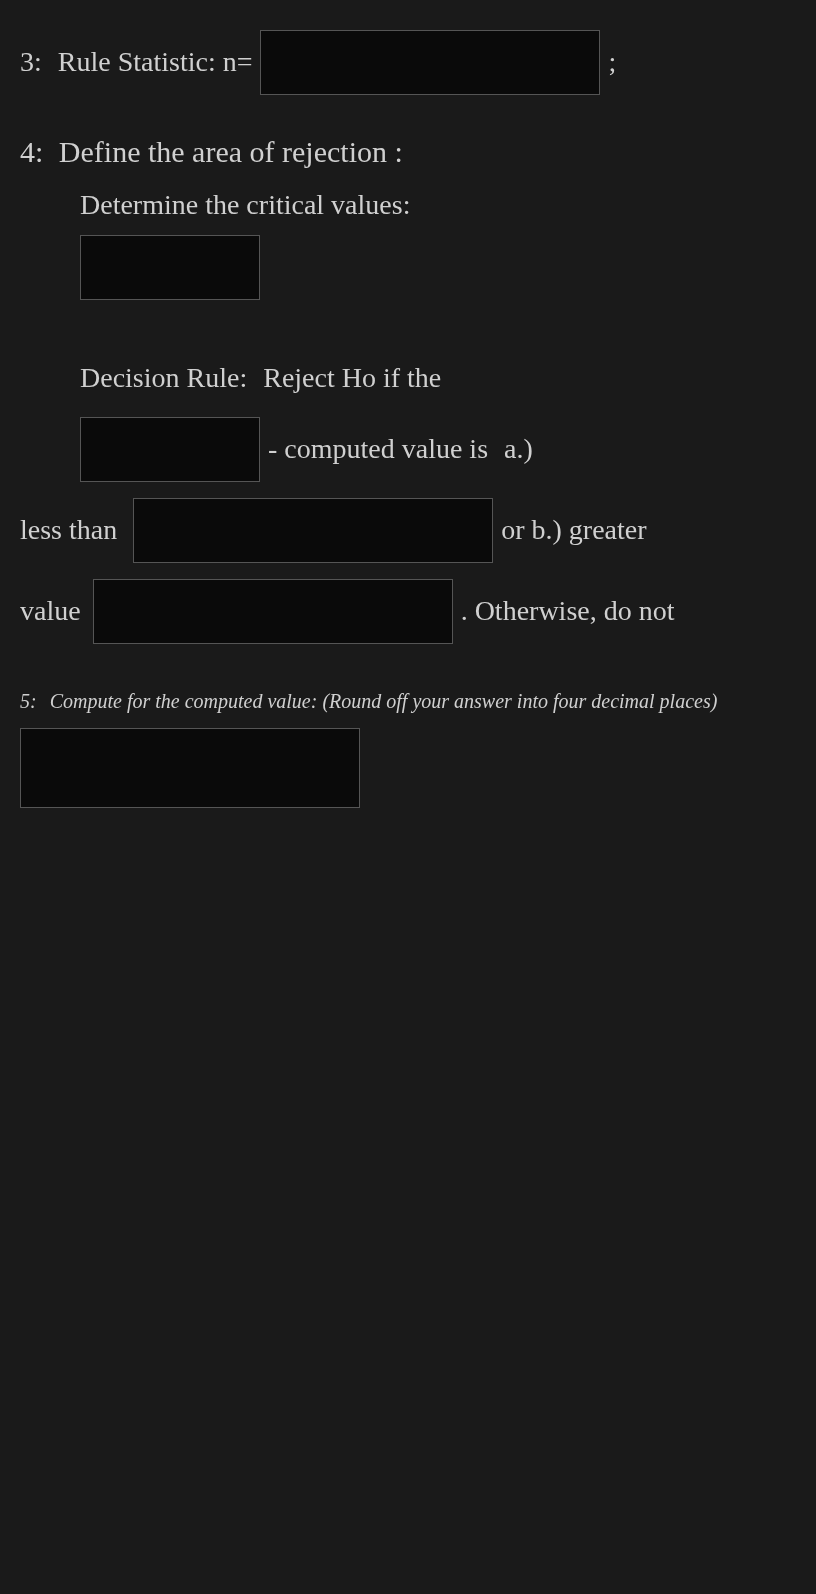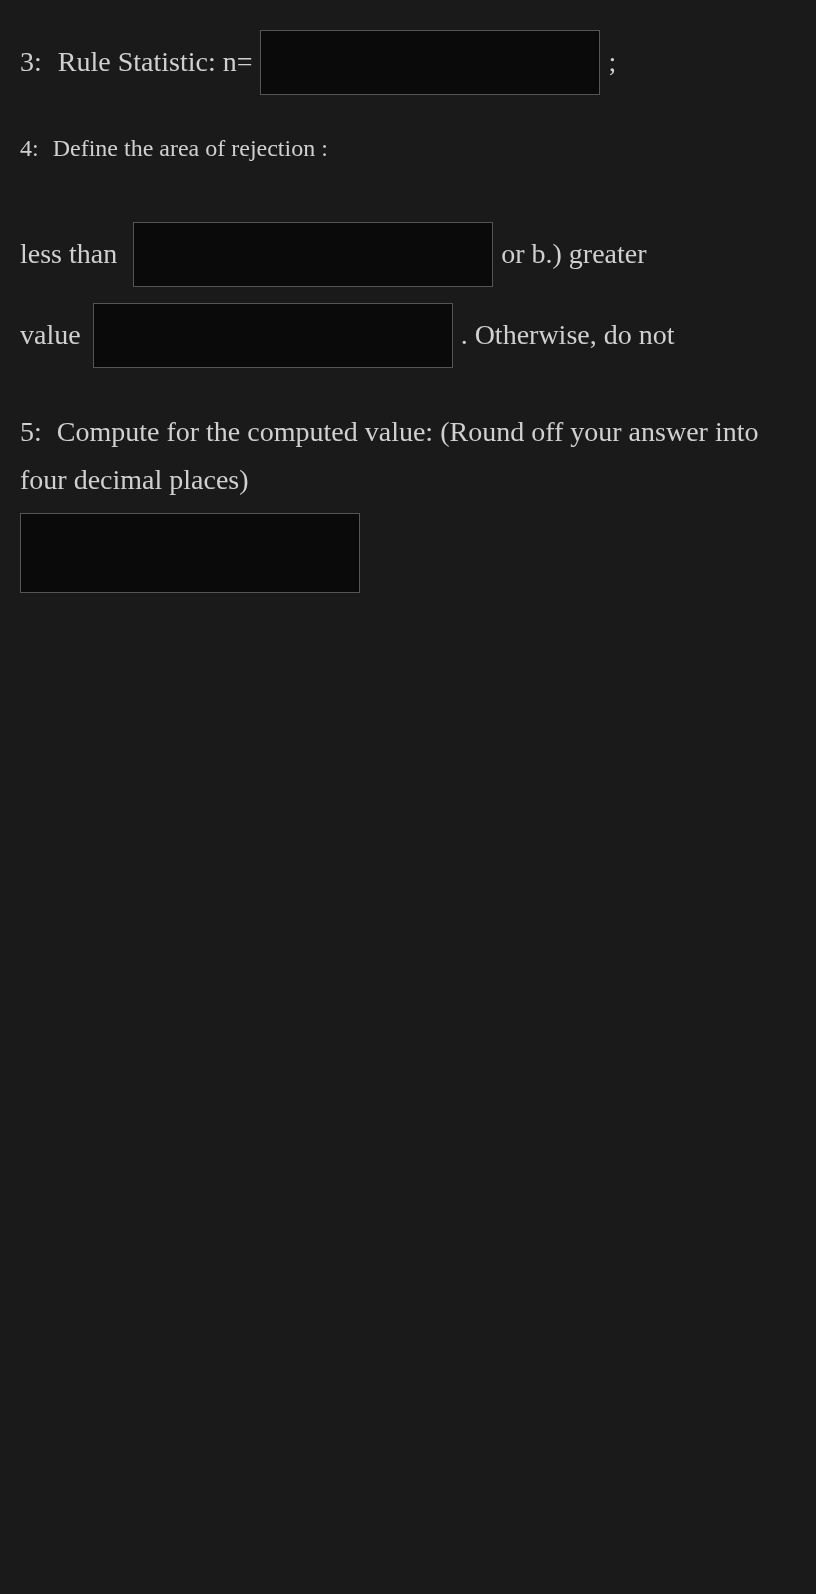--- a/index.html
+++ b/index.html
@@ -62,57 +62,75 @@
     .indent {
       margin-left: 60px;
     }
 
     .label-text {
       margin-right: 8px;
       margin-left: 8px;
     }
 
     .section-title {
-      font-size: 24px;
+      font-size: 30px;
       margin-bottom: 20px;
       margin-top: 32px;
     }
 
     .sub-title {
       font-size: 28px;
       margin-bottom: 14px;
     }
 
     .full-text {
-      font-size: 28px;
+      font-size: 20px;
       line-height: 1.7;
       margin-bottom: 10px;
+      font-style: italic;
     }
   </style>
 </head>
 <body>
 
 <div class="section">
   <div class="row">
     <span class="label-text" style="margin-left:0;">3:</span>
     <span class="label-text">Rule Statistic: n=</span>
     <input class="input-box input-medium" type="text" value="" style="">
     <span class="label-text">;</span>
   </div>
 </div>
 
 <div class="section">
   <div class="section-title">
     <span>4:</span>
     <span style="margin-left:8px;">Define the area of rejection :</span>
   </div>
 
+  <div class="indent">
+    <div class="sub-title">Determine the critical values:</div>
+    <div class="row">
+      <input class="input-box input-small" type="text" value="" style="">
+    </div>
+  </div>
 
   <div style="height: 40px;"></div>
 
+  <div class="indent">
+    <div class="row">
+      <span>Decision Rule:</span>
+      <span class="label-text" style="margin-left:16px;">Reject Ho if the</span>
+    </div>
+    <div class="row">
+      <input class="input-box input-small" type="text" value="" style="">
+      <span class="label-text">- computed value is</span>
+      <span class="label-text">a.)</span>
+    </div>
+  </div>
 
   <div class="row">
     <span class="label-text" style="margin-left:0;">less than</span>
     <input class="input-box input-large" type="text" style="margin-left: 8px; margin-right: 8px;" value="">
     <span>or b.) greater</span>
   </div>
 
   <div class="row">
     <span class="label-text" style="margin-left:0;">value</span>
     <input class="input-box input-large" type="text" style="margin-left: 4px; margin-right: 8px;" value="">

